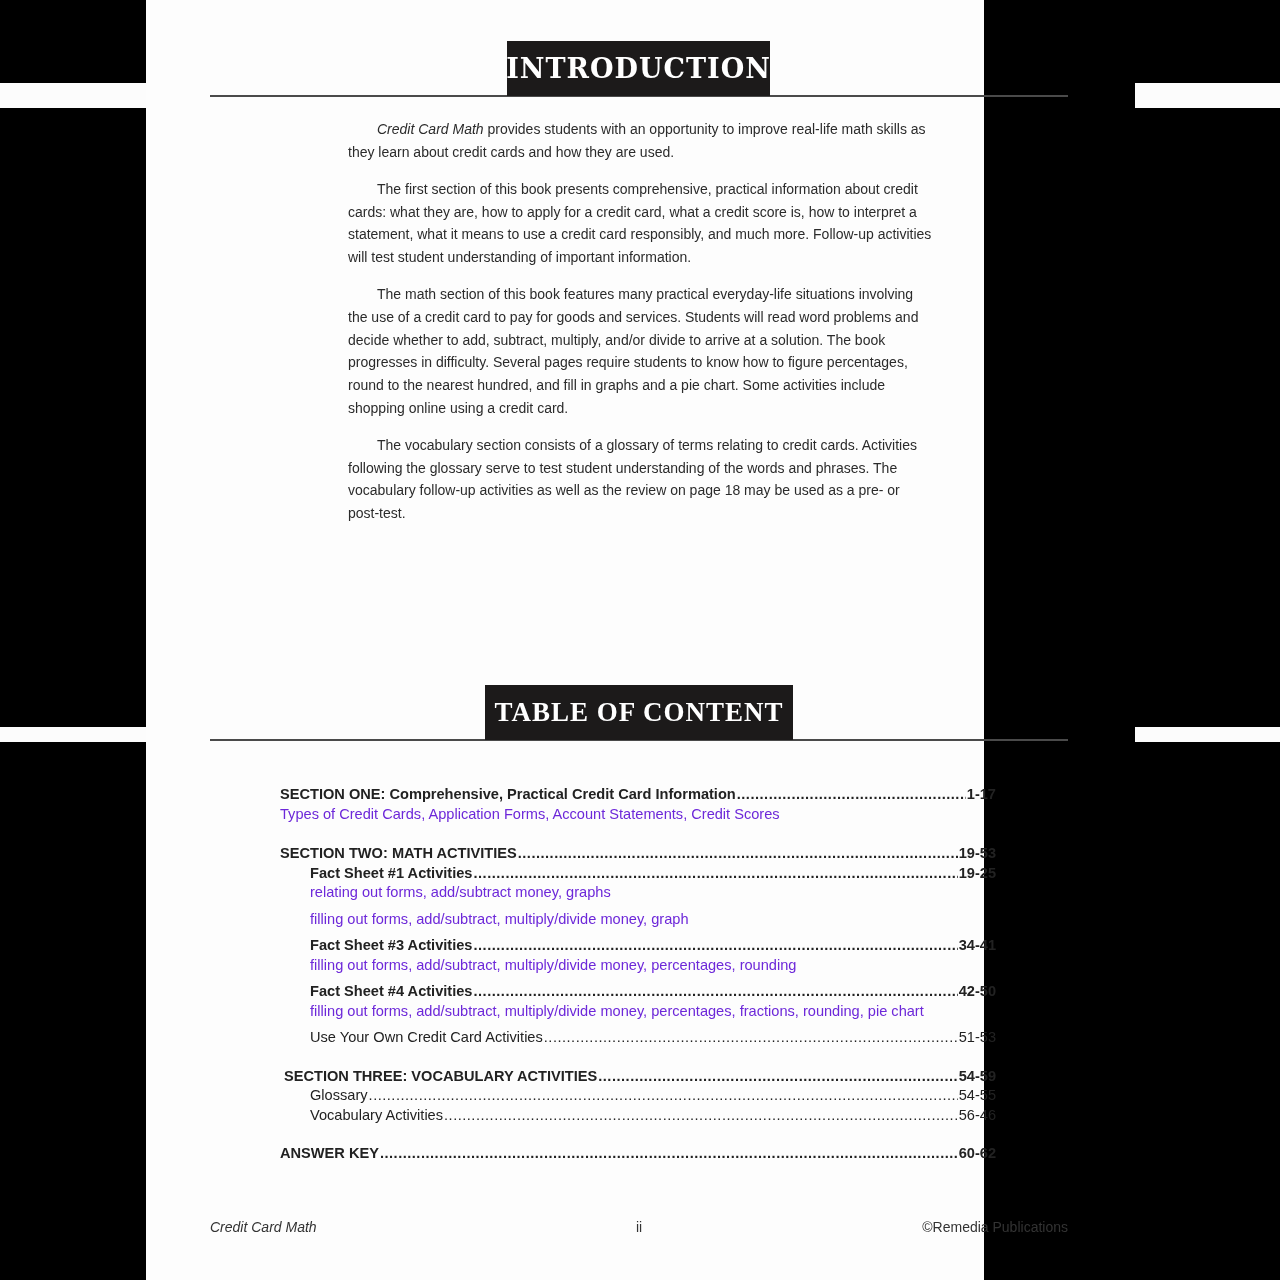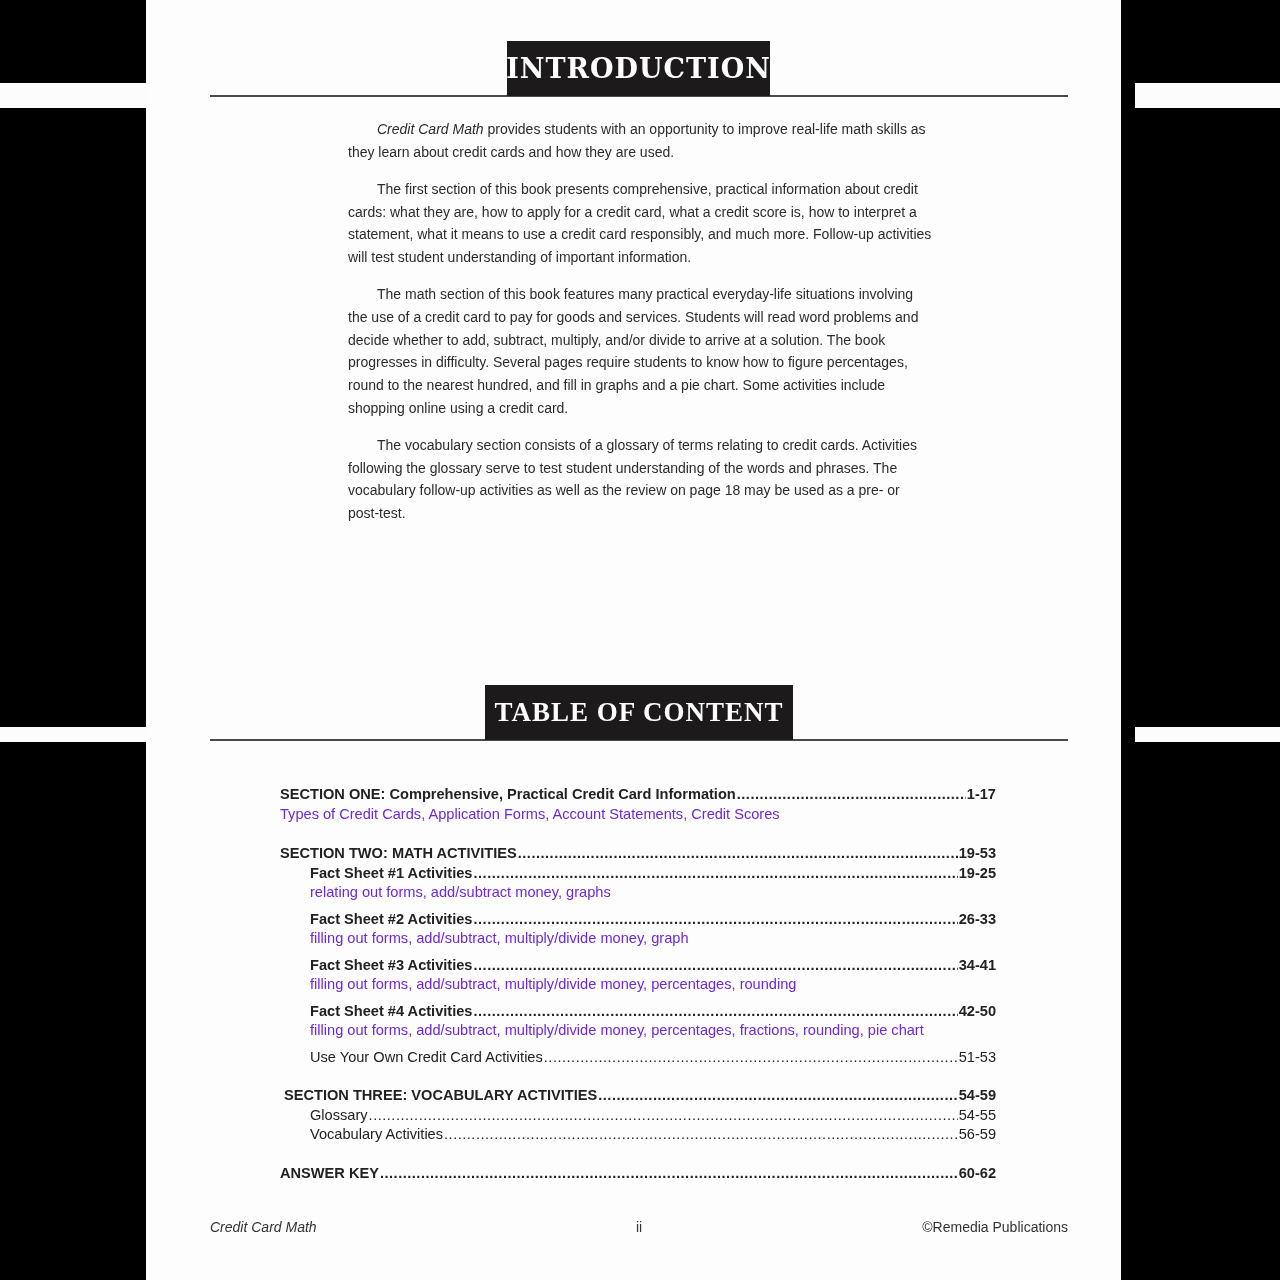--- a/index.html
+++ b/index.html
@@ -1,20 +1,20 @@
 <!DOCTYPE html>
 <html><head>
 <meta charset="utf-8">
 <style>
   html, body { margin:0; padding:0; }
   body { width:1280px; height:1280px; position:relative; background:#000; overflow:hidden;
          font-family:"Liberation Sans", "DejaVu Sans", sans-serif; color:#2a2a2a; }
   .side { position:absolute; background:#000; }
   .gap { position:absolute; background:#fcfcfc; }
-  .page { position:absolute; left:146px; top:0; width:975px; height:1280px; background:#fdfdfd; }
+  .page { position:absolute; left:146px; top:0; width:838px; height:1280px; background:#fdfdfd; }
   .banner-wrap { position:absolute; left:64px; width:858px; height:0; }
   .rule { position:absolute; left:0; width:858px; height:2px; background:#4a4a4a; }
   .banner { position:absolute; background:#1c1a1a; color:#fff; font-family:"DejaVu Serif","Liberation Serif",serif;
             font-weight:bold; font-size:27px; letter-spacing:1px; display:flex; align-items:center; justify-content:center; }
   .intro { position:absolute; left:202px; top:118px; width:585px; font-size:14px; line-height:22.7px; color:#2b2b2b; }
   .intro p { margin:0 0 14.5px 0; text-indent:29px; }
   .intro em { font-style:italic; }
   .toc { position:absolute; left:134px; top:785px; width:716px; font-size:14.6px; line-height:19.5px; color:#222; }
   .toc-row { display:flex; align-items:baseline; white-space:nowrap; }
   .toc-row .lbl { flex:0 0 auto; }
@@ -79,25 +79,20 @@
     </div>
 
     <div class="toc-row b ind">
       <span class="lbl">Fact Sheet #1 Activities</span>
         <span class="dots"></span>
         <span class="pg">19-25</span>
     </div>
     <div class="desc ind">relating out forms, add/subtract money, graphs</div>
 
     <div style="height:7px;"></div>
-    <div class="toc-row b ind">
-      <span class="lbl">Fact Sheet #2 Activities</span>
-        <span class="dots"></span>
-        <span class="pg">26-33</span>
-    </div>
     <div class="desc ind">filling out forms, add/subtract, multiply/divide money, graph</div>
 
     <div style="height:7px;"></div>
     <div class="toc-row b ind">
       <span class="lbl">Fact Sheet #3 Activities</span>
         <span class="dots"></span>
         <span class="pg">34-41</span>
     </div>
     <div class="desc ind">filling out forms, add/subtract, multiply/divide money, percentages, rounding</div>
 
@@ -123,21 +118,21 @@
         <span class="pg">54-59</span>
     </div>
     <div class="toc-row ind">
       <span class="lbl">Glossary</span>
         <span class="dots"></span>
         <span class="pg">54-55</span>
     </div>
     <div class="toc-row ind">
       <span class="lbl">Vocabulary Activities</span>
         <span class="dots"></span>
-        <span class="pg">56-59</span>
+        <span class="pg">56-46</span>
     </div>
 
     <div style="height:19px;"></div>
     <div class="toc-row b">
       <span class="lbl">ANSWER KEY</span>
         <span class="dots"></span>
         <span class="pg">60-62</span>
     </div>
   </div>
 

